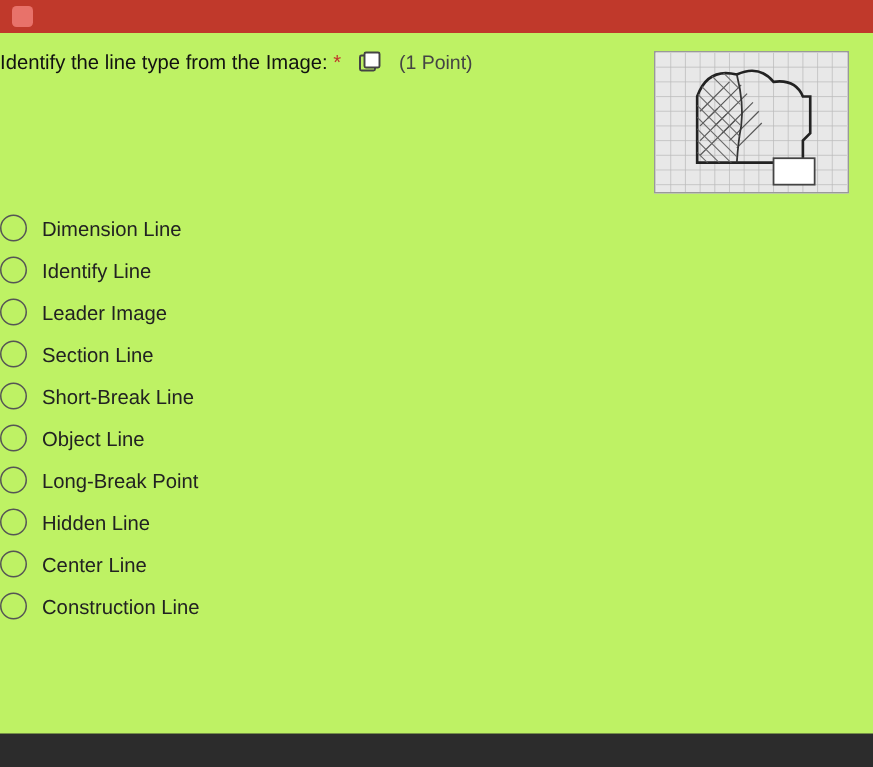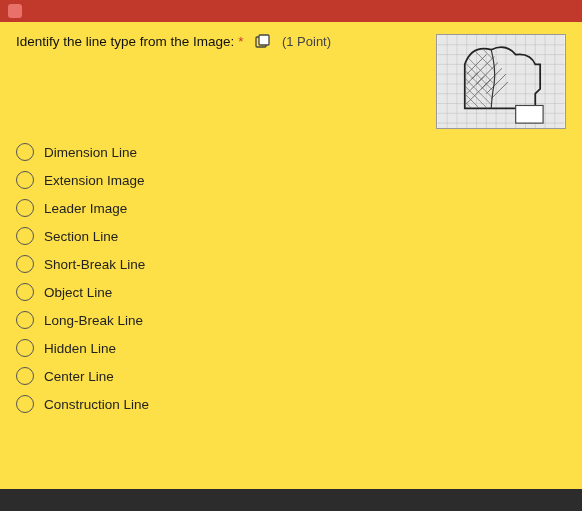--- a/index.html
+++ b/index.html
@@ -29,23 +29,23 @@
 
     .top-bar-dot {
       width: 14px;
       height: 14px;
       background: #e8726a;
       border-radius: 3px;
       display: inline-block;
     }
 
     .main-content {
-      background-color: #fde047;
+      background-color: #bef264;
       margin: 0;
-      padding: 12px 16px 12px 16px;
+      padding: 12px 16px 12px 0;
       min-height: 480px;
     }
 
     .question-header {
       display: flex;
       align-items: flex-start;
       justify-content: space-between;
       margin-bottom: 14px;
     }
 
@@ -202,41 +202,41 @@
     </div>
   </div>
 
   <ul class="options-list">
     <li>
       <span class="radio-circle"></span>
       <span class="option-label">Dimension Line</span>
     </li>
     <li>
       <span class="radio-circle"></span>
-      <span class="option-label">Extension Image</span>
+      <span class="option-label">Identify Line</span>
     </li>
     <li>
       <span class="radio-circle"></span>
       <span class="option-label">Leader Image</span>
     </li>
     <li>
       <span class="radio-circle"></span>
       <span class="option-label">Section Line</span>
     </li>
     <li>
       <span class="radio-circle"></span>
       <span class="option-label">Short-Break Line</span>
     </li>
     <li>
       <span class="radio-circle"></span>
       <span class="option-label">Object Line</span>
     </li>
     <li>
       <span class="radio-circle"></span>
-      <span class="option-label">Long-Break Line</span>
+      <span class="option-label">Long-Break Point</span>
     </li>
     <li>
       <span class="radio-circle"></span>
       <span class="option-label">Hidden Line</span>
     </li>
     <li>
       <span class="radio-circle"></span>
       <span class="option-label">Center Line</span>
     </li>
     <li>

